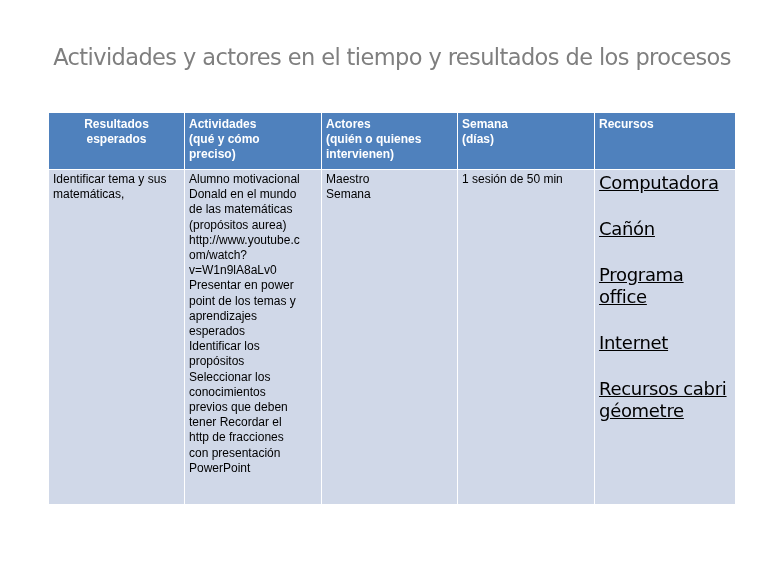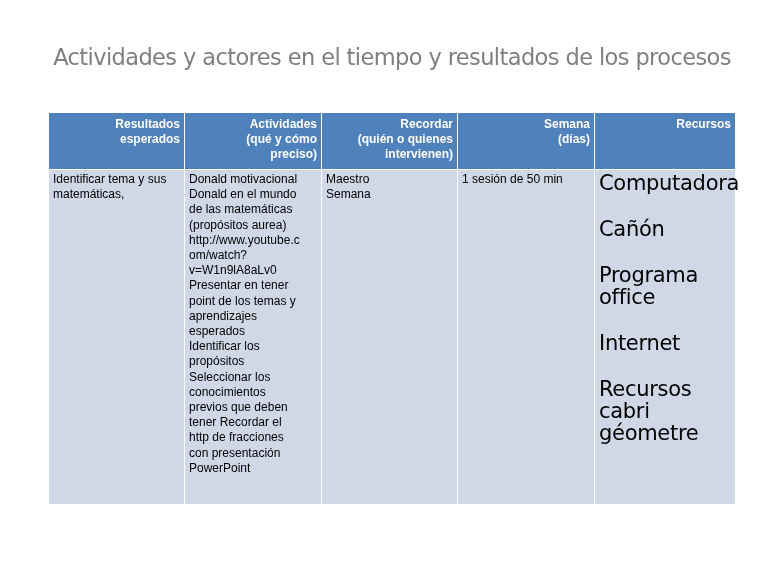--- a/index.html
+++ b/index.html
@@ -15,31 +15,31 @@
   table.grid {
     position: absolute; left: 48px; top: 112px; width: 687px;
     border-collapse: collapse; table-layout: fixed;
   }
   table.grid th, table.grid td {
     border: 1.5px solid #ffffff; vertical-align: top;
   }
   table.grid th {
     background: #4f81bd; color: #ffffff; font-weight: bold;
     font-size: 12px; line-height: 15px; height: 50px; padding: 4px 4px 2px 4px;
-    text-align: right;
+    text-align: left;
   }
-  table.grid th.left { text-align: right; }
+  table.grid th.left { text-align: center; }
   table.grid td {
     background: #d0d8e8; color: #000000; font-size: 12px; line-height: 15.2px;
     height: 330px; padding: 2px 4px; margin-top: 42px;
   }
   td.recursos { padding-top: 6px; padding-left: 8px; }
   .res-item {
-    font-family: "DejaVu Sans", sans-serif; font-size: 21px; line-height: 22px;
-    margin-bottom: 24px; letter-spacing: -0.3px;
+    font-family: "DejaVu Sans", sans-serif; font-size: 18px; line-height: 22px;
+    margin-bottom: 24px; letter-spacing: -0.3px; text-decoration: underline;
   }
   .line { display: block; }
 </style>
 </head>
 <body>
 
 <div class="title">Actividades y actores en el tiempo y resultados de los procesos</div>
 
 <table class="grid">
   <colgroup>
@@ -54,48 +54,48 @@
       <th class="left">
         <span class="line">Resultados</span>
         <span class="line">esperados</span>
       </th>
       <th>
         <span class="line">Actividades</span>
         <span class="line">(qué y cómo</span>
         <span class="line">preciso)</span>
       </th>
       <th>
-        <span class="line">Recordar</span>
+        <span class="line">Actores</span>
         <span class="line">(quién o quienes</span>
         <span class="line">intervienen)</span>
       </th>
       <th>
         <span class="line">Semana</span>
         <span class="line">(días)</span>
       </th>
       <th>
         <span class="line">Recursos</span>
       </th>
     </tr>
   </thead>
   <tbody>
     <tr>
       <td>
         <span class="line">Identificar tema y sus</span>
         <span class="line">matemáticas,</span>
       </td>
       <td>
-        <span class="line">Donald motivacional</span>
+        <span class="line">Alumno motivacional</span>
         <span class="line">Donald en el mundo</span>
         <span class="line">de las matemáticas</span>
         <span class="line">(propósitos aurea)</span>
         <span class="line">http://www.youtube.c</span>
         <span class="line">om/watch?</span>
         <span class="line">v=W1n9lA8aLv0</span>
-        <span class="line">Presentar en tener</span>
+        <span class="line">Presentar en power</span>
         <span class="line">point de los temas y</span>
         <span class="line">aprendizajes</span>
         <span class="line">esperados</span>
         <span class="line">Identificar los</span>
         <span class="line">propósitos</span>
         <span class="line">Seleccionar los</span>
         <span class="line">conocimientos</span>
         <span class="line">previos que deben</span>
         <span class="line">tener Recordar el</span>
         <span class="line">http de fracciones</span>

